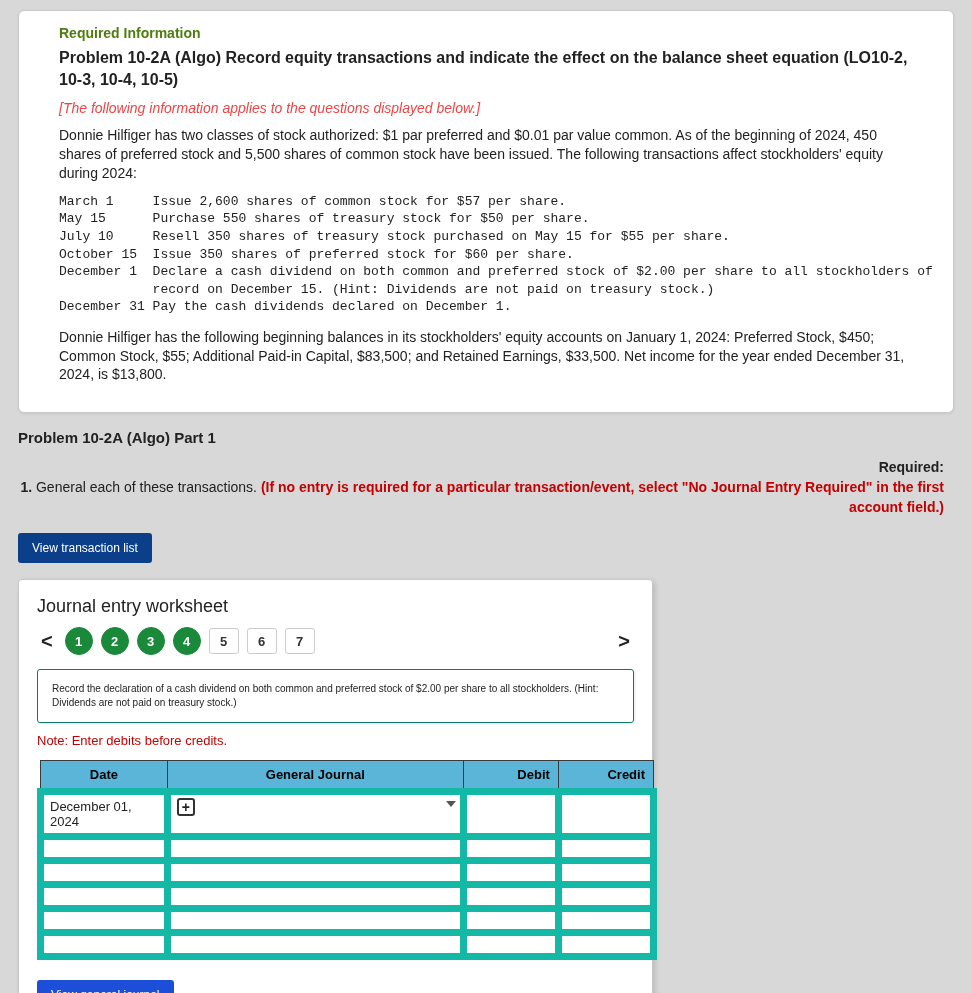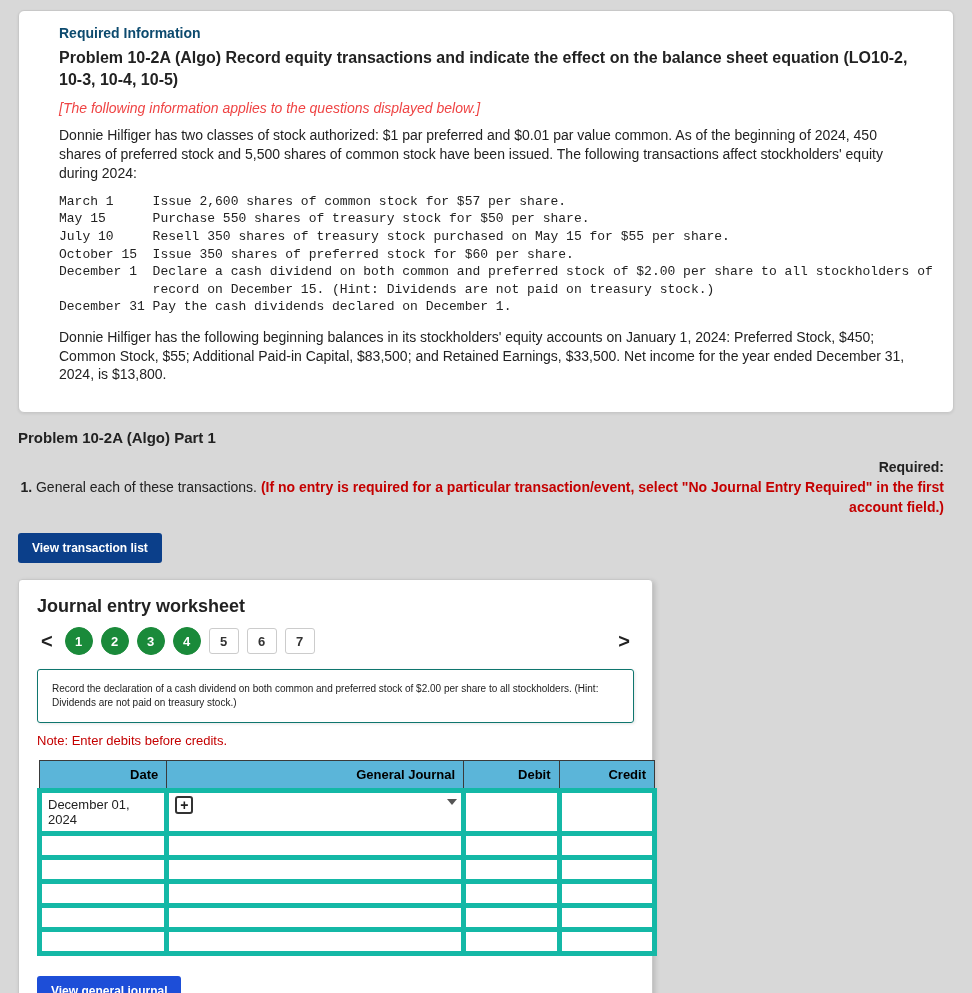--- a/index.html
+++ b/index.html
@@ -12,58 +12,58 @@
     padding: 0 0 0 0;
   }
   .info-box {
     background: #fff;
     border: 1px solid #c8c8c8;
     border-radius: 6px;
     margin: 10px 18px 16px 18px;
     padding: 14px 40px 18px 40px;
     box-shadow: 0 1px 3px rgba(0,0,0,0.08);
   }
-  .ri-title { font-weight: bold; font-size: 14px; margin-bottom: 6px; color:#0c4a6e;}
+  .ri-title { font-weight: bold; font-size: 14px; margin-bottom: 6px; color:#4d7c0f;}
   .prob-title { font-weight: bold; font-size: 16px; margin-bottom: 10px; line-height:1.35;}
   .italic { font-style: italic; margin-bottom: 10px; color:#ef4444;}
   .para { margin-bottom: 10px; line-height: 1.35; }
   .mono-block {
     font-family: "Courier New", Courier, monospace;
     font-size: 13px;
     line-height: 1.35;
     white-space: pre;
     margin-bottom: 12px;
     color:#222;
   }
   .section-title { font-weight: bold; font-size: 15px; margin: 0 18px 12px 18px; }
   .required-block { margin: 0 18px 16px 4px; line-height: 1.4; max-width: 940px; text-align: right;}
   .required-block .bold { font-weight: bold; }
   .required-block .red-bold { font-weight: bold; color: #c40000; }
   .btn {
     display: inline-block;
     border: none;
     color: #fff;
-    font-weight: bold;
+    font-weight: normal;
     font-size: 12px;
     padding: 8px 14px;
     border-radius: 3px;
     cursor: pointer;
   }
   .btn-blue { background: #0b3f8a; }
   .btn-container { margin: 0 0 16px 18px; }
   .worksheet-card {
     background: #fff;
     border: 1px solid #c8c8c8;
     border-radius: 4px;
     margin: 0 0 0 18px;
     width: 635px;
     box-shadow: 2px 2px 5px rgba(0,0,0,0.15);
     position: relative;
   }
-  .ws-title { font-weight: bold; font-size: 18px; padding: 16px 2px 10px 18px; }
+  .ws-title { font-weight: normal; font-size: 18px; padding: 16px 2px 10px 18px; }
   .step-nav { display: flex; align-items: center; gap: 8px; padding: 0 18px 14px 18px; }
   .step-nav .chev {
     font-size: 20px; font-weight: bold; cursor: pointer; padding: 0 4px; color:#222;
   }
   .step {
     width: 28px; height: 28px; border-radius: 50%;
     display: flex; align-items: center; justify-content: center;
     font-size: 13px; font-weight: bold;
     background: #fff; color: #333; border: 1px solid #bbb;
     cursor: pointer;
@@ -84,25 +84,25 @@
     border-collapse: collapse;
     margin: 4px 0 14px 18px;
     width: 620px;
     font-size: 13px;
   }
   .je-table th {
     background: #5bb5d9;
     border: 1px solid #3a3a3a;
     padding: 6px 8px;
     font-weight: bold;
-    text-align: right;
+    text-align: center;
     color:#000;
   }
   .je-table td {
-    border: 5px solid #14b8a6;
+    border: 7px solid #14b8a6;
     padding: 4px 6px;
     height: 24px;
     background: #fff;
   }
   .je-table .date-col { width: 120px; }
   .je-table .gj-col { width: 280px; }
   .je-table .amt-col { width: 90px; text-align: right; }
   .je-table td.gj-cell { position: relative; }
   .plus-icon {
     display:inline-flex; align-items:center; justify-content:center;

